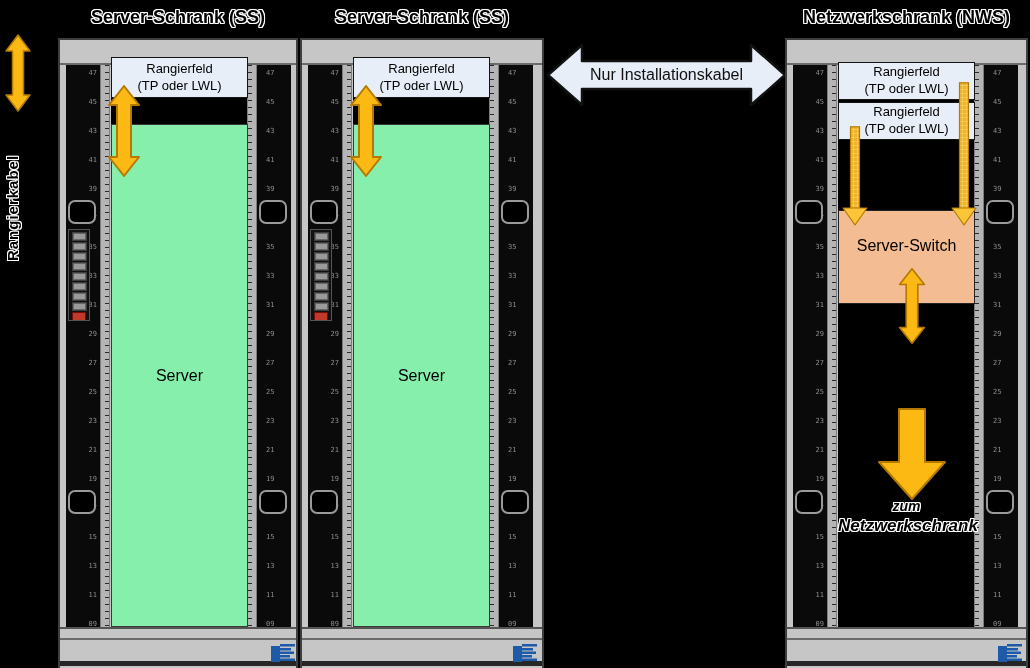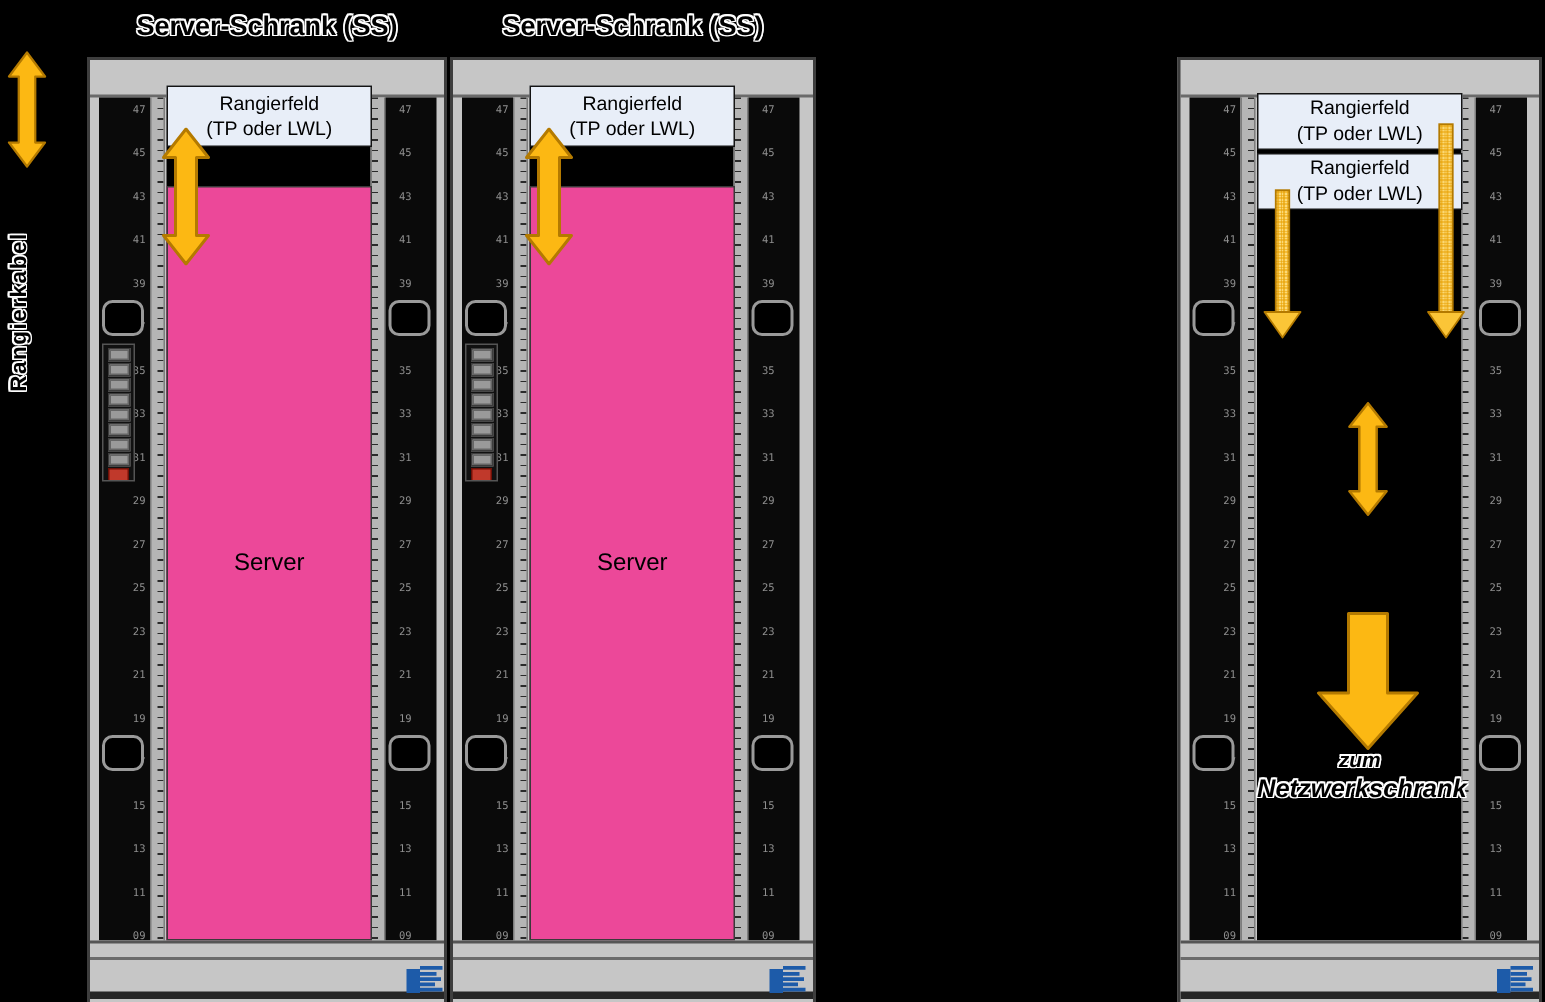--- a/index.html
+++ b/index.html
@@ -40,21 +40,21 @@
        display:flex;flex-direction:column;align-items:center;gap:1px;padding-top:2px;
        box-sizing:border-box;overflow:hidden;z-index:5;}
   .sock{width:13px;height:7px;background:#9a9a9a;border:1px solid #3c3c3c;
         box-shadow:inset 0 0 0 1px #666;flex:0 0 auto;}
   .pdu-sw{width:12px;height:7px;background:#C0392B;border:1px solid #6e1007;flex:0 0 auto;}
   
   .panel{left:51px;width:137px;background:#E8EEF8;border:1px solid #141414;box-sizing:border-box;
          display:flex;flex-direction:column;align-items:center;justify-content:center;
          font-size:13px;line-height:1.3;color:#000;text-align:center;z-index:2;}
   .pp-ss{top:17px;height:41px;}
-  .srv{left:51px;top:84px;width:137px;height:503px;background:#ec4899;border:1px solid #3a3a3a;
+  .srv{left:51px;top:84px;width:137px;height:503px;background:#86efac;border:1px solid #3a3a3a;
        box-sizing:border-box;display:flex;align-items:center;justify-content:center;
        font-size:16px;color:#000;z-index:1;}
   .pp-n1{top:22px;height:38px;}
   .pp-n2{top:62px;height:38px;}
   .switch{left:51px;top:170px;width:137px;height:94px;background:#F4BC92;border:1px solid #222;
           box-sizing:border-box;display:flex;align-items:flex-start;justify-content:center;
           padding-top:26px;font-size:16px;color:#000;z-index:1;}
   .lwl{left:51px;top:271px;width:137px;height:97px;}
   
   svg{display:block;}
@@ -82,20 +82,21 @@
     <defs>
       <pattern id="hatch" width="4" height="4" patternUnits="userSpaceOnUse">
         <rect width="4" height="4" fill="#FCD976"></rect>
         <path d="M0 0 V4 M2 0 V4 M0 0 H4 M0 2 H4" stroke="#E8A000" stroke-width="0.8"></path>
       </pattern>
     </defs>
   </svg>
 
   <div class="abs otl rack-title" style="left:58px;width:240px;">Server-Schrank (SS)</div>
   <div class="abs otl rack-title" style="left:300px;width:244px;">Server-Schrank (SS)</div>
+  <div class="abs otl rack-title" style="left:785px;width:243px;">Netzwerkschrank (NWS)</div>
 
   <svg class="abs legend-arrow" width="28" height="78" viewBox="0 0 28 78">
     <polygon points="14,1 26,17 19.5,17 19.5,61 26,61 14,77 2,61 8.5,61 8.5,17 2,17" fill="#FCB813" stroke="#B47A00" stroke-width="1.5" stroke-linejoin="round"></polygon>
   </svg>
   <div class="abs otl legend-label">Rangierkabel</div>
 
   <div class="rack" style="left:58px;width:240px;">
     <div class="abs topbar"></div>
     <div class="abs rail rl">
         <span class="unum" style="top: 5px;">47</span>
@@ -276,20 +277,26 @@
         <rect x="10" y="2" width="15" height="2.5"></rect>
         <rect x="10" y="6" width="11" height="2.5"></rect>
         <rect x="10" y="9.5" width="14" height="2.5"></rect>
         <rect x="10" y="13" width="10" height="2.5"></rect>
         <rect x="10" y="16.5" width="15" height="2.5"></rect>
       </g>
     </svg>
     <div class="abs bfoot"></div>
   </div>
 
+  <div class="abs mid-arrow">
+    <svg width="243" height="76" viewBox="0 0 243 76">
+      <polygon points="3,38 37,8 37,24 206,24 206,8 240,38 206,68 206,52 37,52 37,68" fill="#E8EEF8" stroke="#111" stroke-width="2.5" stroke-linejoin="round"></polygon>
+    </svg>
+    <div class="abs mid-label">Nur Installationskabel</div>
+  </div>
 
   <div class="rack" style="left:785px;width:243px;">
     <div class="abs topbar"></div>
     <div class="abs rail rl">
         <span class="unum" style="top: 5px;">47</span>
         <span class="unum" style="top: 34px;">45</span>
         <span class="unum" style="top: 63px;">43</span>
         <span class="unum" style="top: 92px;">41</span>
         <span class="unum" style="top: 121px;">39</span>
         <span class="unum" style="top: 150px;">37</span>
@@ -336,20 +343,23 @@
 
     <div class="abs panel pp-n1">
       <span>Rangierfeld</span>
       <span>(TP oder LWL)</span>
     </div>
     <div class="abs panel pp-n2">
       <span>Rangierfeld</span>
       <span>(TP oder LWL)</span>
     </div>
 
+    <div class="abs switch">
+      <span>Server-Switch</span>
+    </div>
 
 
     <svg class="abs thin-l" width="26" height="100" viewBox="0 0 26 100">
       <rect x="8.5" y="0.8" width="9" height="82" fill="url(#hatch)" stroke="#B47A00" stroke-width="1.2"></rect>
       <polygon points="1,82 25,82 13,99" fill="#FBC537" stroke="#B47A00" stroke-width="1.2" stroke-linejoin="round"></polygon>
     </svg>
     <svg class="abs thin-r" width="26" height="144" viewBox="0 0 26 144">
       <rect x="8.5" y="0.8" width="9" height="126" fill="url(#hatch)" stroke="#B47A00" stroke-width="1.2"></rect>
       <polygon points="1,126 25,126 13,143" fill="#FBC537" stroke="#B47A00" stroke-width="1.2" stroke-linejoin="round"></polygon>
     </svg>

